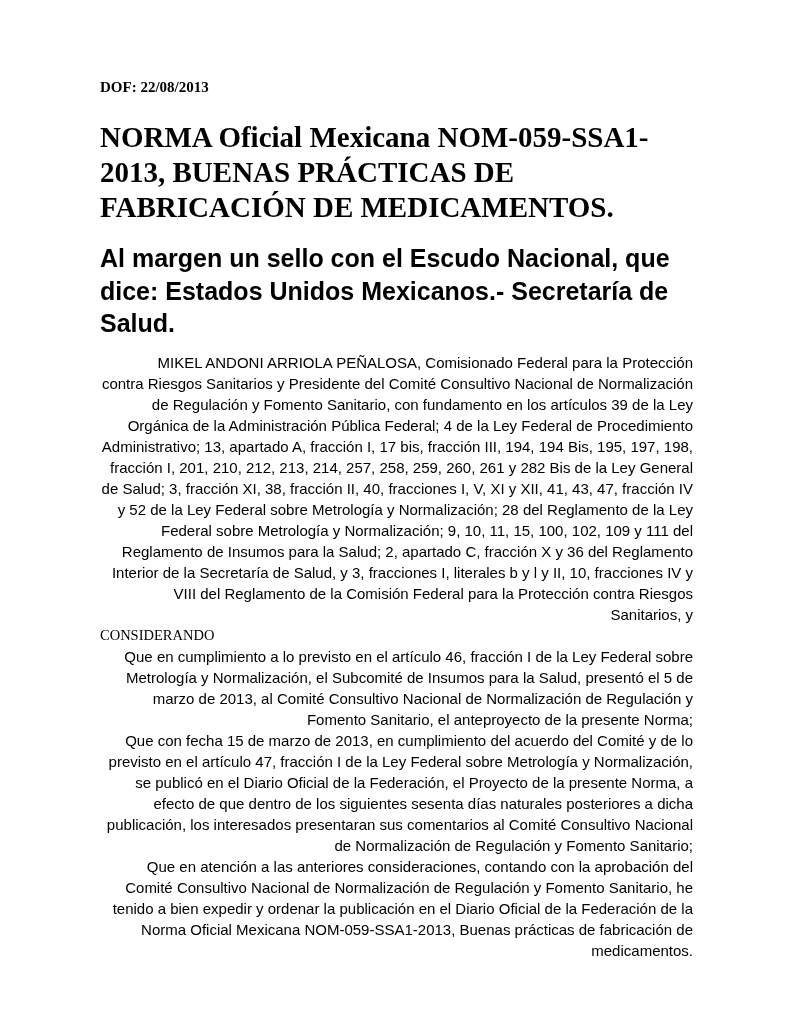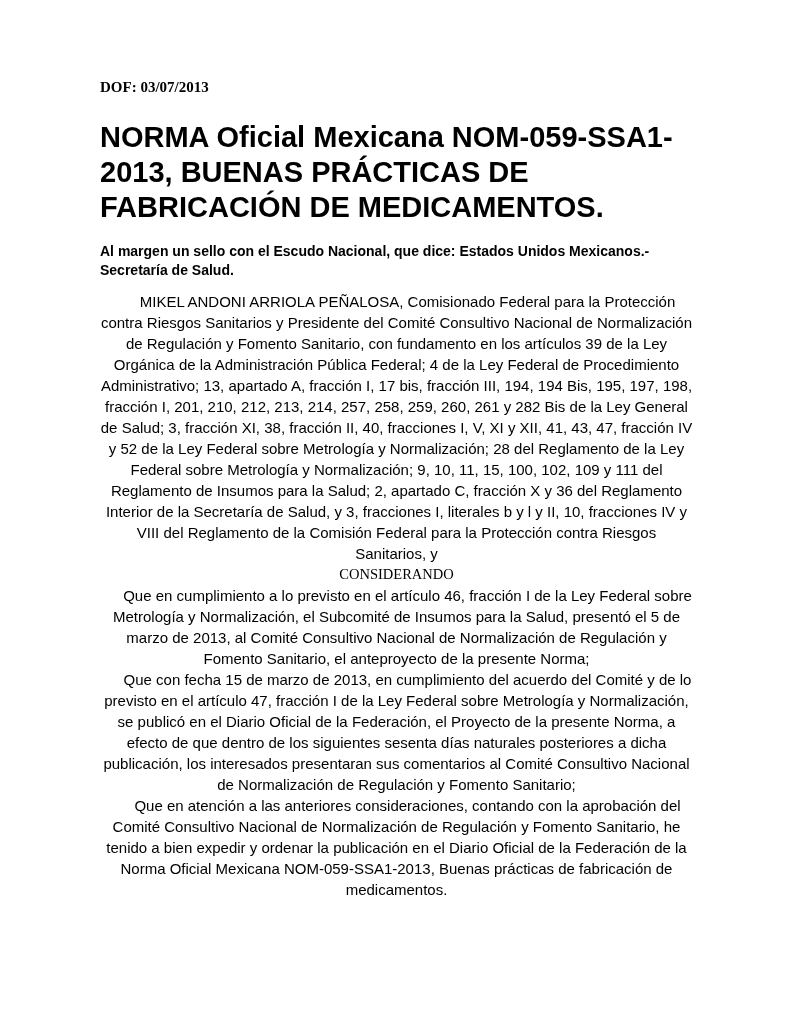--- a/index.html
+++ b/index.html
@@ -19,56 +19,55 @@
     padding: 78px 98px 40px 100px;
   }
   .dof-date {
     font-family: "Liberation Serif", serif;
     font-weight: bold;
     font-size: 15px;
     line-height: 1.2;
     margin: 0 0 24px 0;
   }
   .doc-title {
-    font-family: Liberation Sans, sans-serif;
+    font-family: Liberation Serif, serif;
     font-weight: bold;
     font-size: 29px;
     line-height: 1.2;
     margin: 0 0 18px 0;
     letter-spacing: 0px;
   }
   .doc-subtitle {
     font-family: "Liberation Sans", sans-serif;
     font-weight: bold;
-    font-size: 14px;
+    font-size: 25px;
     line-height: 1.3;
     margin: 12px 0 12px 0;
   }
   .body-p {
     font-family: "Liberation Sans", sans-serif;
     font-size: 15px;
     line-height: 21px;
     margin: 0;
     text-indent: 22px;
-    text-align: center;
+    text-align: right;
   }
   .section-label {
     font-family: "Liberation Serif", serif;
     font-size: 14.5px;
     line-height: 21px;
     margin: 0;
-    text-align: center;
   }
 </style>
 </head>
 <body>
 
 <div class="page">
 
-  <div class="dof-date">DOF: 03/07/2013</div>
+  <div class="dof-date">DOF: 22/08/2013</div>
 
   <h1 class="doc-title">NORMA Oficial Mexicana NOM-059-SSA1-2013, BUENAS PRÁCTICAS DE FABRICACIÓN DE MEDICAMENTOS.</h1>
 
   <h2 class="doc-subtitle">Al margen un sello con el Escudo Nacional, que dice: Estados Unidos Mexicanos.- Secretaría de Salud.</h2>
 
   <p class="body-p">MIKEL ANDONI ARRIOLA PEÑALOSA, Comisionado Federal para la Protección contra Riesgos Sanitarios y Presidente del Comité Consultivo Nacional de Normalización de Regulación y Fomento Sanitario, con fundamento en los artículos 39 de la Ley Orgánica de la Administración Pública Federal; 4 de la Ley Federal de Procedimiento Administrativo; 13, apartado A, fracción I, 17 bis, fracción III, 194, 194 Bis, 195, 197, 198, fracción I, 201, 210, 212, 213, 214, 257, 258, 259, 260, 261 y 282 Bis de la Ley General de Salud; 3, fracción XI, 38, fracción II, 40, fracciones I, V, XI y XII, 41, 43, 47, fracción IV y 52 de la Ley Federal sobre Metrología y Normalización; 28 del Reglamento de la Ley Federal sobre Metrología y Normalización; 9, 10, 11, 15, 100, 102, 109 y 111 del Reglamento de Insumos para la Salud; 2, apartado C, fracción X y 36 del Reglamento Interior de la Secretaría de Salud, y 3, fracciones I, literales b y l y II, 10, fracciones IV y VIII del Reglamento de la Comisión Federal para la Protección contra Riesgos Sanitarios, y</p>
 
   <div class="section-label">CONSIDERANDO</div>
 
   <p class="body-p">Que en cumplimiento a lo previsto en el artículo 46, fracción I de la Ley Federal sobre Metrología y Normalización, el Subcomité de Insumos para la Salud, presentó el 5 de marzo de 2013, al Comité Consultivo Nacional de Normalización de Regulación y Fomento Sanitario, el anteproyecto de la presente Norma;</p>

